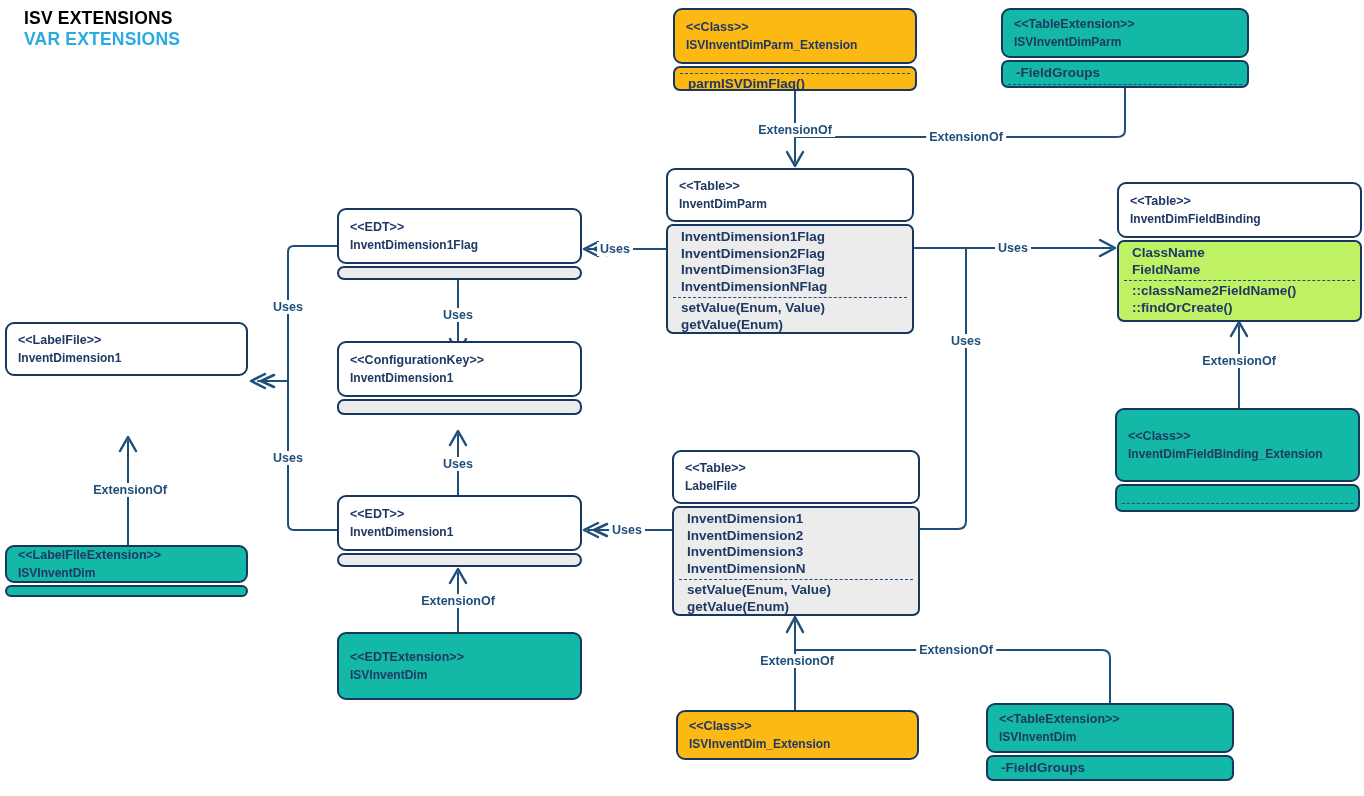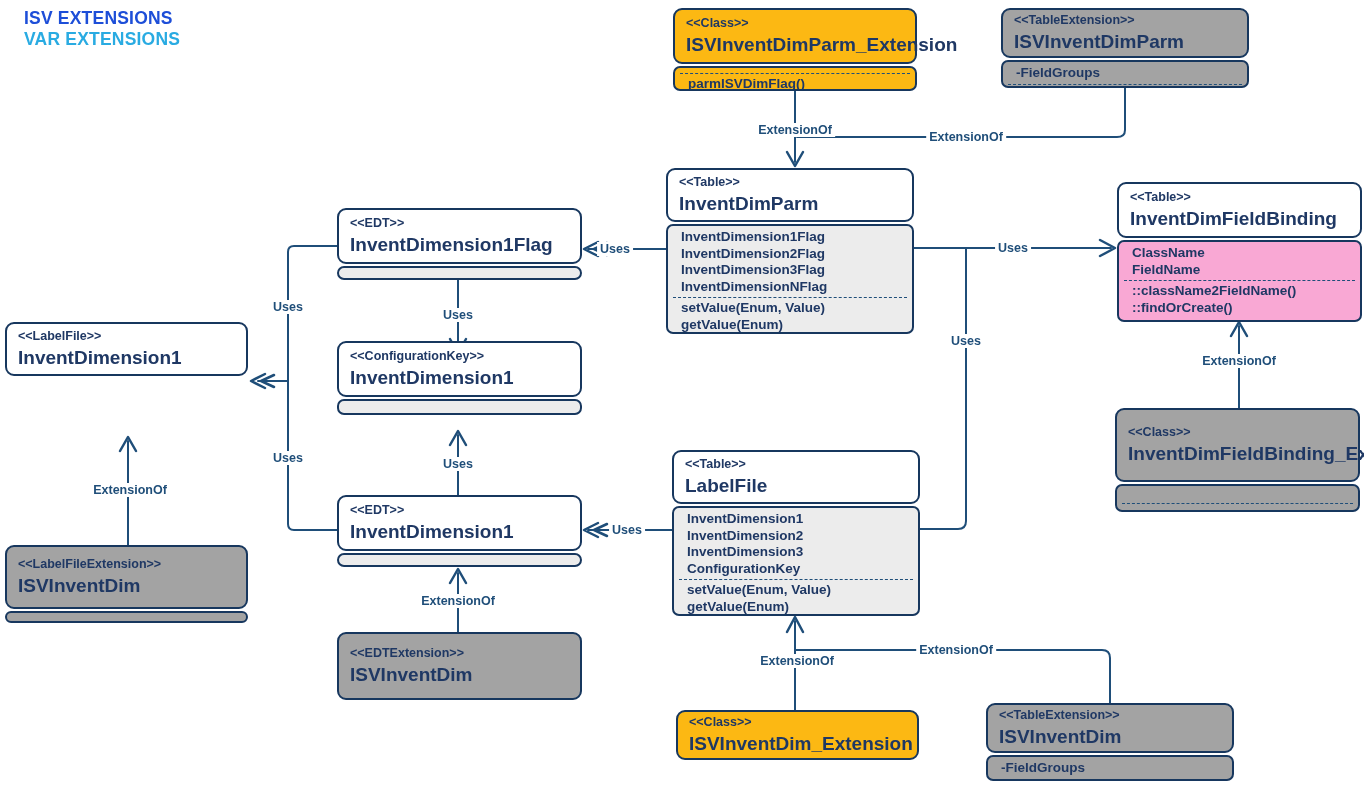--- a/index.html
+++ b/index.html
@@ -1,30 +1,30 @@
 <!DOCTYPE html>
 <html><head>
 <meta charset="utf-8">
 <style>
   *{box-sizing:border-box;margin:0;padding:0}
   html,body{background:#fff}
   body{width:1364px;height:796px;position:relative;font-family:"Liberation Sans",sans-serif;overflow:hidden}
   #canvas{position:absolute;left:0;top:0;width:1364px;height:796px}
   svg.wires{position:absolute;left:0;top:0;z-index:1;pointer-events:none}
   .legend{position:absolute;left:24px;top:8px;z-index:3;font-weight:700;font-size:17.5px;line-height:21px;letter-spacing:.2px}
-  .legend .isv{color:#1d4ed8}
+  .legend .isv{color:#000000}
   .legend .var{color:#29abe2}
   .node{position:absolute;z-index:2}
   .hdr{border:2.5px solid #17375e;border-radius:9px;background:#fff;display:flex;flex-direction:column;justify-content:center;padding:4px 11px}
   .stereo{font-size:12.5px;font-weight:700;color:#1f3864;white-space:nowrap}
-  .nm{font-size:19px;font-weight:700;color:#1f3864;margin-top:4px;line-height:1.2}
+  .nm{font-size:12px;font-weight:700;color:#1f3864;margin-top:4px;line-height:1.2}
   .bdy{border:2.5px solid #17375e;border-radius:7px;background:#ececec;margin-top:2px;padding:3px 0;overflow:hidden}
-  .bdy.white{background:#f9a8d4}
+  .bdy.white{background:#bef264}
   .isv .hdr,.isv .bdy{background:#fcb813}
-  .var .hdr,.var .bdy{background:#a3a3a3}
+  .var .hdr,.var .bdy{background:#14b8a6}
   .row{font-size:13.5px;font-weight:700;color:#1f3864;line-height:16.5px;padding:0 13px;white-space:nowrap}
   .sep{border-top:1.8px dashed #1f4e79;margin:2px 5px}
   .pad-top{padding-top:12px}
   .wire-label{position:absolute;z-index:3;transform:translate(-50%,-50%);background:#fff;color:#1f4e79;font-size:12.5px;font-weight:700;padding:0 3px;white-space:nowrap}
 </style>
 </head>
 <body>
 
 <div id="canvas">
 
@@ -171,37 +171,37 @@
 
   <div class="node std" style="left:337px;top:495px;width:245px">
     <div class="hdr" style="height:56px">
       <div class="stereo">&lt;&lt;EDT&gt;&gt;</div>
       <div class="nm">InventDimension1</div>
     </div>
     <div class="bdy" style="height:14px;padding:0"></div>
   </div>
 
   <div class="node var" style="left:5px;top:545px;width:243px">
-    <div class="hdr" style="height:64px">
+    <div class="hdr" style="height:38px">
       <div class="stereo">&lt;&lt;LabelFileExtension&gt;&gt;</div>
       <div class="nm">ISVInventDim</div>
     </div>
     <div class="bdy" style="height:12px;padding:0"></div>
   </div>
 
   <div class="node std" style="left:672px;top:450px;width:248px">
     <div class="hdr" style="height:54px">
       <div class="stereo">&lt;&lt;Table&gt;&gt;</div>
       <div class="nm">LabelFile</div>
     </div>
     <div class="bdy" style="height:110px">
       <div class="row">InventDimension1</div>
       <div class="row">InventDimension2</div>
       <div class="row">InventDimension3</div>
-      <div class="row">ConfigurationKey</div>
+      <div class="row">InventDimensionN</div>
       <div class="sep"></div>
       <div class="row">setValue(Enum, Value)</div>
       <div class="row">getValue(Enum)</div>
     </div>
   </div>
 
   <div class="node var" style="left:1115px;top:408px;width:245px">
     <div class="hdr" style="height:74px">
       <div class="stereo">&lt;&lt;Class&gt;&gt;</div>
       <div class="nm">InventDimFieldBinding_Extension</div>

